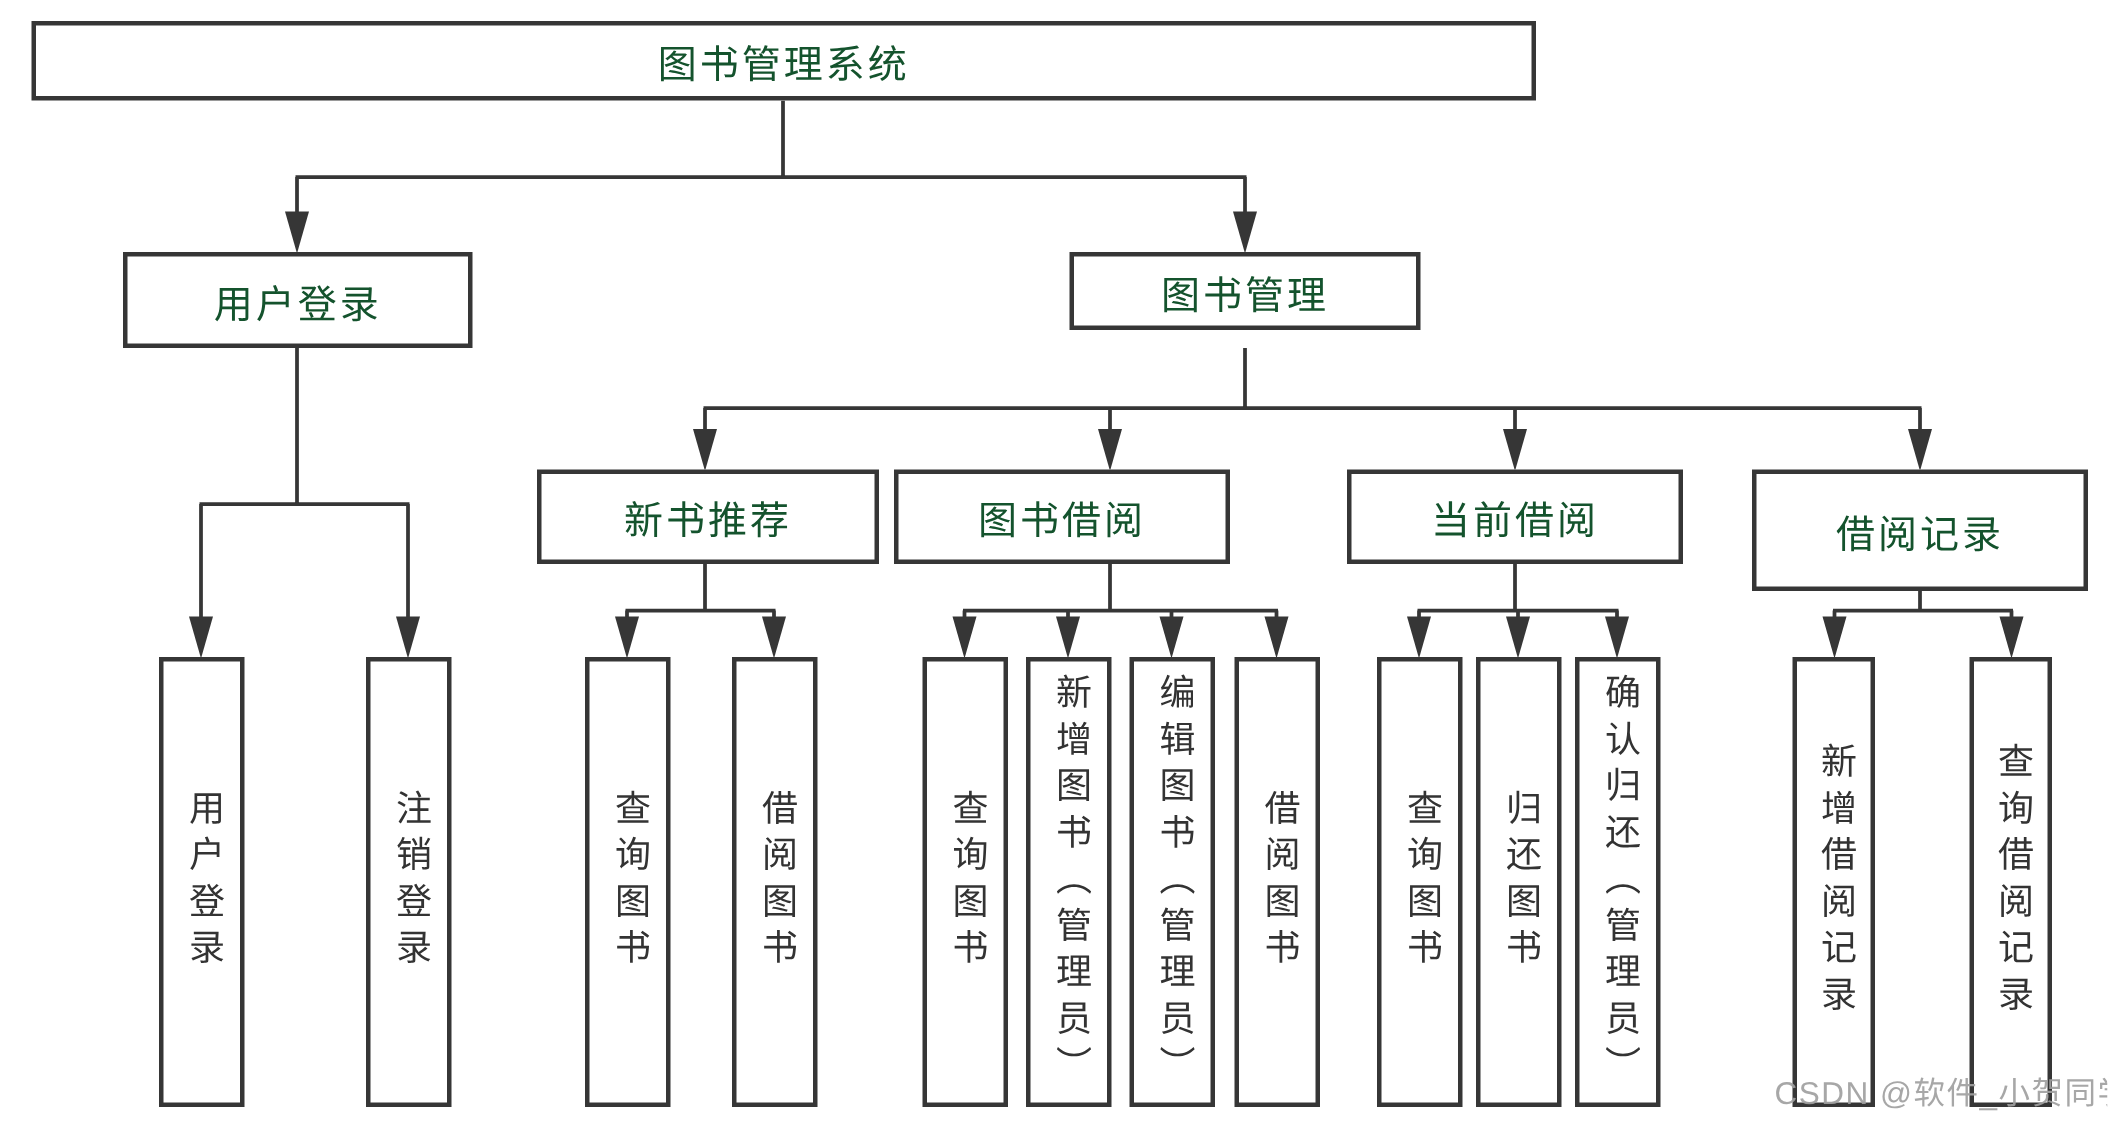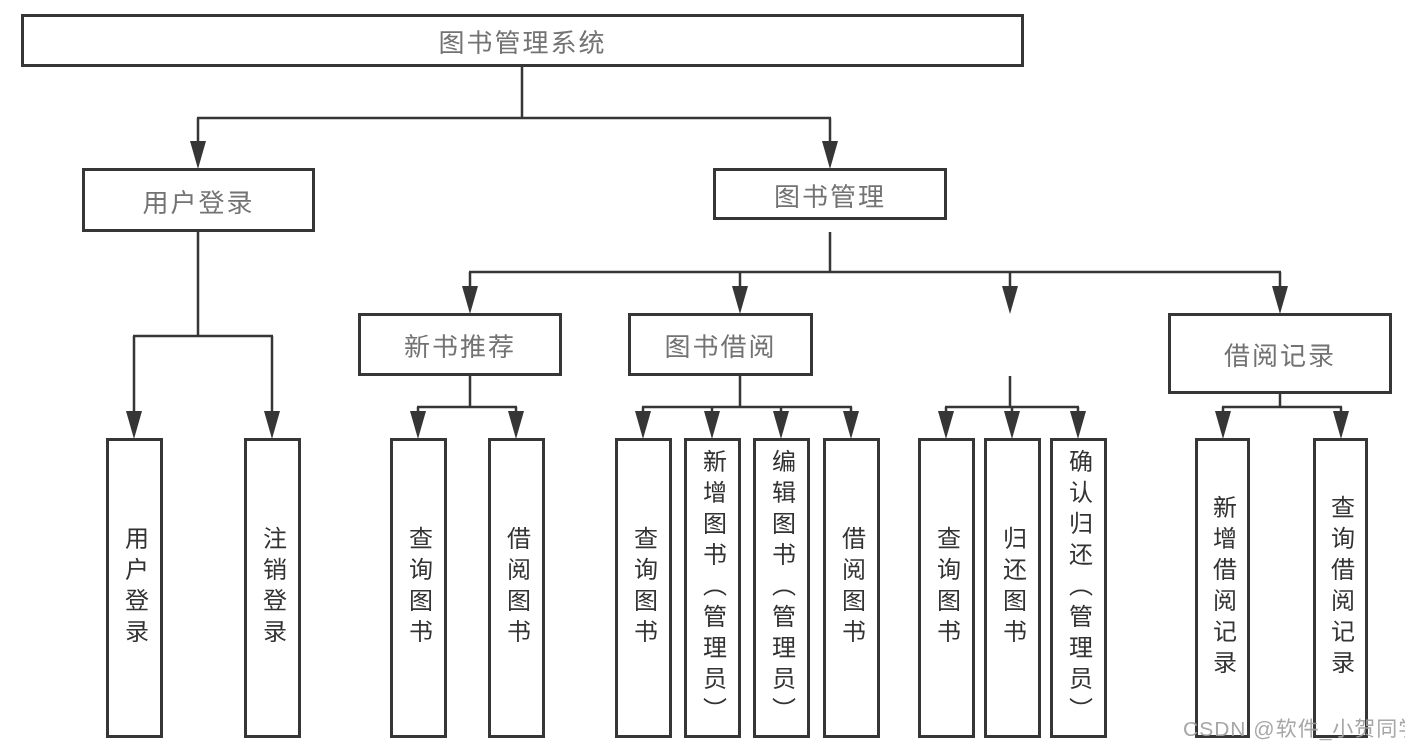--- a/index.html
+++ b/index.html
@@ -10,21 +10,21 @@
     font-family:"Liberation Sans", sans-serif;
     overflow:hidden;
   }
   #connectors{position:absolute;left:0;top:0;z-index:0;}
   .hbox{
     position:absolute;
     box-sizing:border-box;
     border:3px solid #363636;
     background:#fff;
     display:flex;align-items:center;justify-content:center;
-    font-size:26px;color:#737373;
+    font-size:26px;color:#14532d;
     letter-spacing:2px;
     z-index:1;
     white-space:nowrap;
   }
   .vbox{
     position:absolute;
     box-sizing:border-box;
     border:3px solid #363636;
     background:#fff;
     display:flex;align-items:center;justify-content:center;
@@ -109,22 +109,23 @@
       <polygon points="1215,411 1231,411 1223,439"></polygon>
       <polygon points="1333,411 1349,411 1341,439"></polygon>
     </g>
   </svg>
 
   <div class="hbox" style="left:21px;top:14px;width:1003px;height:53px">图书管理系统</div>
 
   <div class="hbox" style="left:82px;top:168px;width:233px;height:64px">用户登录</div>
   <div class="hbox" style="left:713px;top:168px;width:234px;height:52px">图书管理</div>
 
-  <div class="hbox" style="left:358px;top:313px;width:204px;height:63px">新书推荐</div>
-  <div class="hbox" style="left:628px;top:313px;width:185px;height:63px">图书借阅</div>
+  <div class="hbox" style="left:358px;top:313px;width:228px;height:63px">新书推荐</div>
+  <div class="hbox" style="left:596px;top:313px;width:224px;height:63px">图书借阅</div>
+  <div class="hbox" style="left:898px;top:313px;width:224px;height:63px">当前借阅</div>
   <div class="hbox" style="left:1168px;top:313px;width:224px;height:81px">借阅记录</div>
 
   <div class="vbox" style="left:106px;top:438px;width:57px;height:300px">
     <span class="vtext">用户登录</span>
   </div>
   <div class="vbox" style="left:244px;top:438px;width:57px;height:300px">
     <span class="vtext">注销登录</span>
   </div>
 
   <div class="vbox" style="left:390px;top:438px;width:57px;height:300px">

